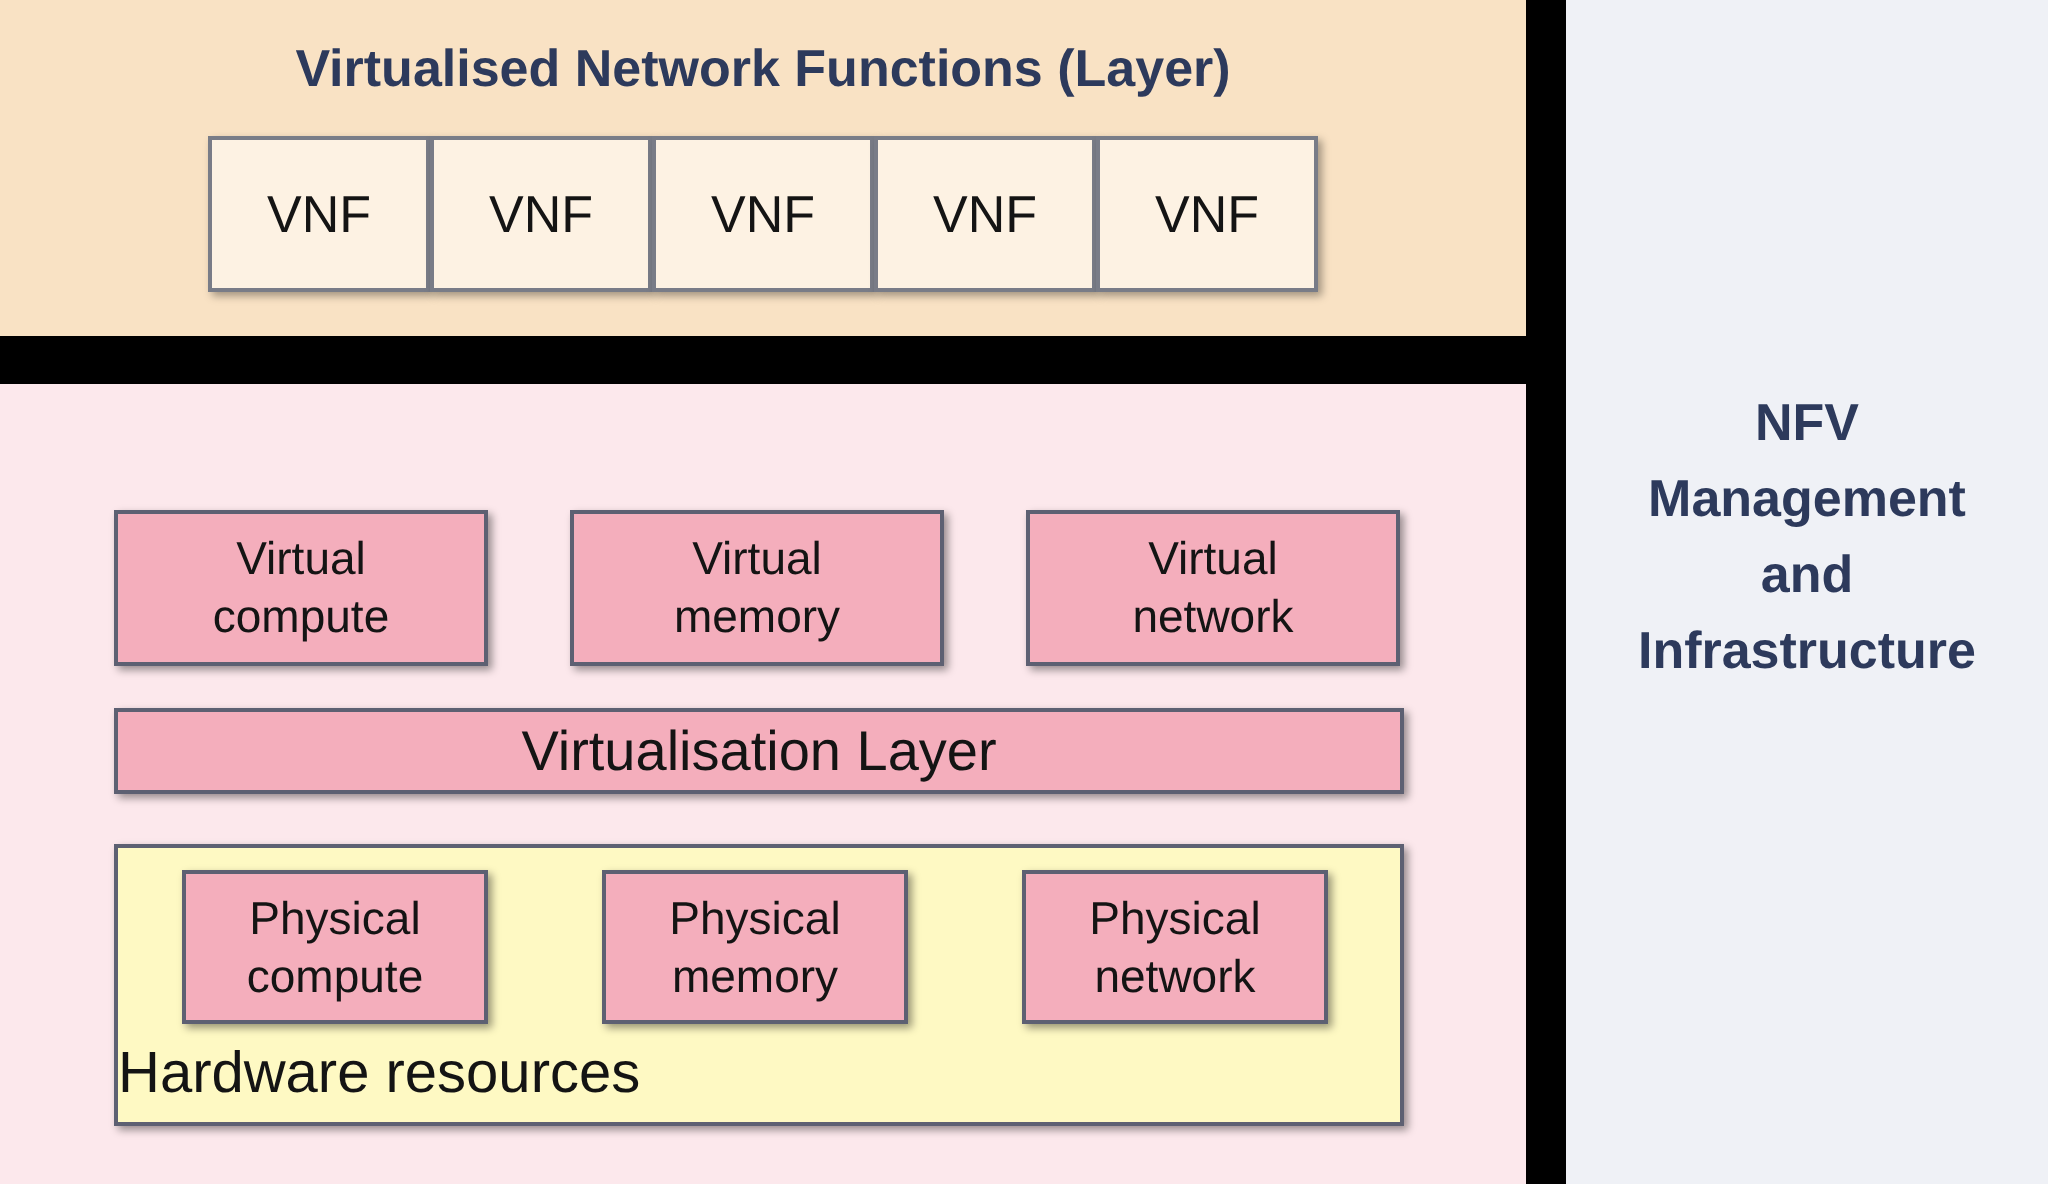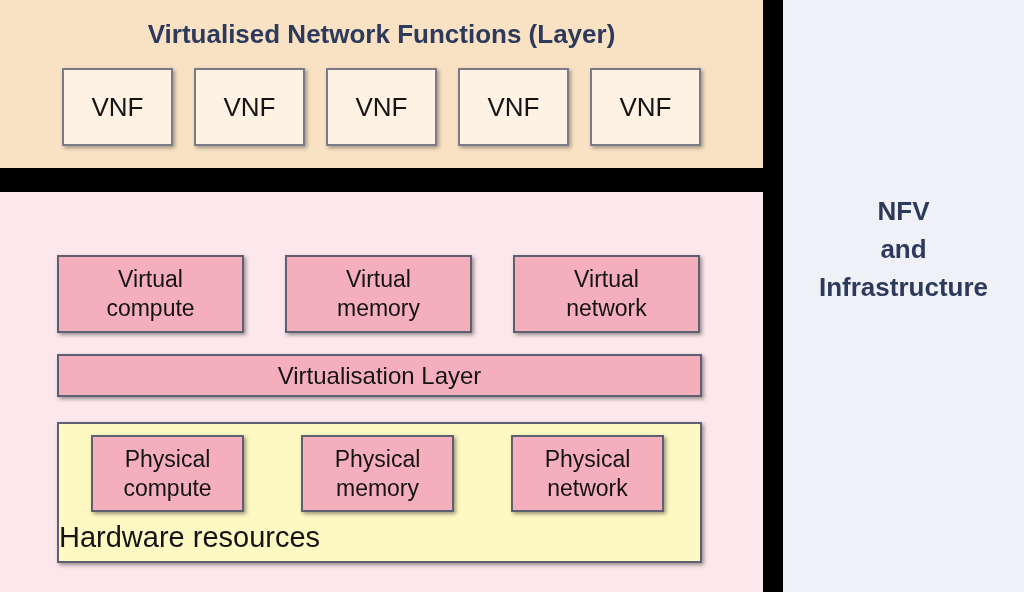--- a/index.html
+++ b/index.html
@@ -31,21 +31,20 @@
     line-height: 30px;
     font-weight: bold;
     color: #2d3a5c;
   }
   .vnf-row {
     position: absolute;
     top: 68px; left: 0;
     width: 100%;
     display: flex;
     justify-content: center;
-    gap: 21px;
   }
   .vnf-box {
     width: 107px; height: 74px;
     background: #fdf2e3;
     border: 2px solid #797c87;
     box-shadow: 2px 2px 4px rgba(0,0,0,0.35);
     display: flex;
     align-items: center;
     justify-content: center;
     font-size: 26px;
@@ -78,21 +77,21 @@
   .virt-box {
     width: 183px; height: 74px;
     font-size: 23px;
     line-height: 29px;
     white-space: pre-line;
   }
   .virt-layer {
     position: absolute;
     top: 162px; left: 57px;
     width: 641px; height: 39px;
-    font-size: 24px;
+    font-size: 28px;
   }
   .hw-box {
     position: absolute;
     top: 230px; left: 57px;
     width: 641px; height: 137px;
     background: #fef9c3;
     border: 2px solid #5d6072;
     box-shadow: 2px 2px 4px rgba(0,0,0,0.4);
   }
   .phys-row {
@@ -171,18 +170,19 @@
         <div class="pink-box phys-box">Physical
 network</div>
       </div>
       <div class="hw-label">Hardware resources</div>
     </div>
   </section>
 
   <aside class="mano-panel">
     <div class="mano-text">
       <span class="mano-line">NFV</span>
+      <span class="mano-line">Management</span>
       <span class="mano-line">and</span>
       <span class="mano-line">Infrastructure</span>
     </div>
   </aside>
 
 </div>
 
 </body></html>

